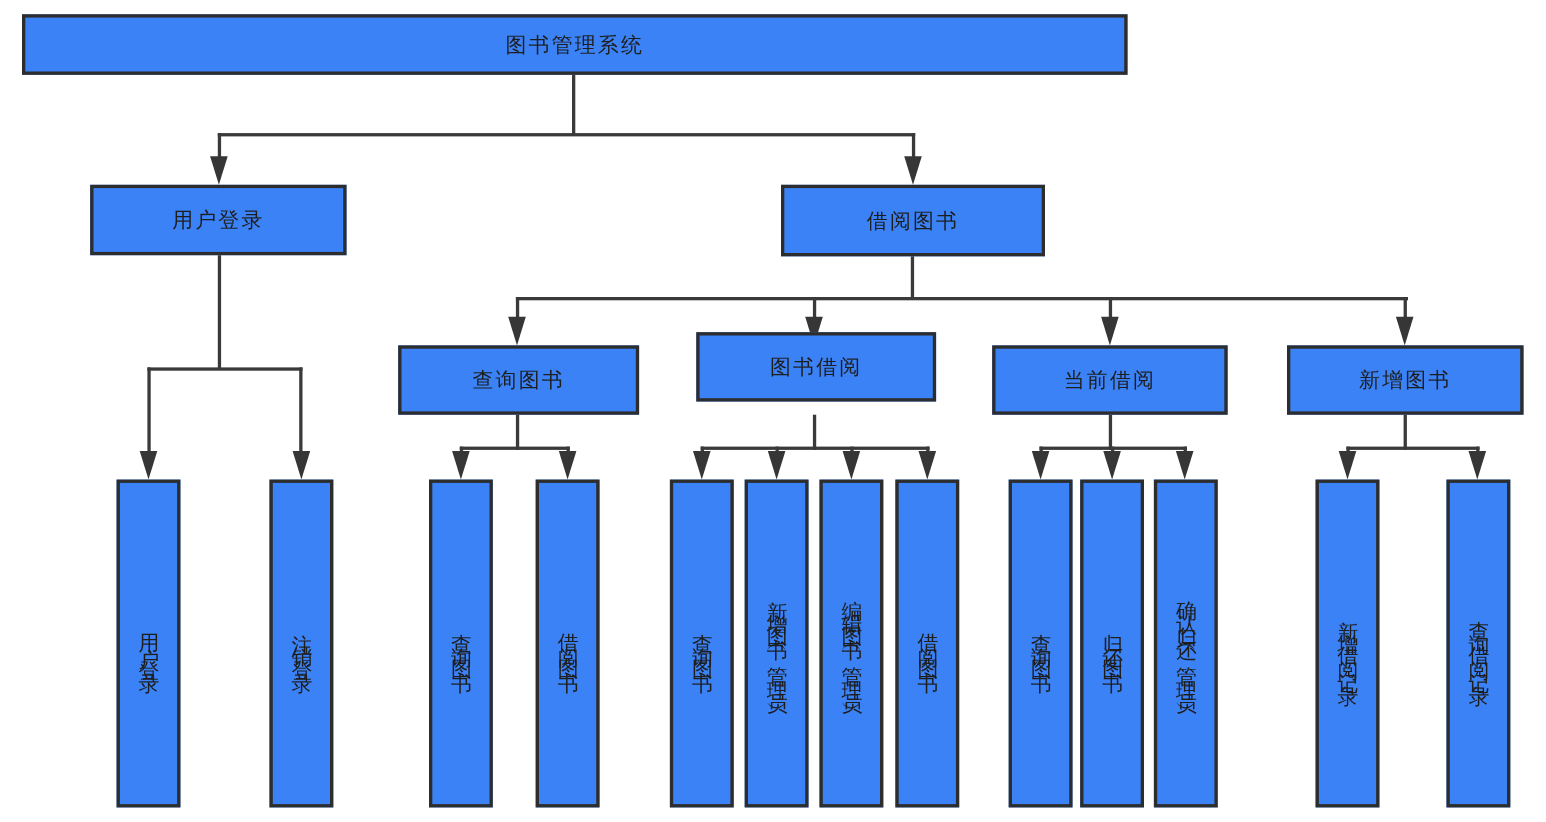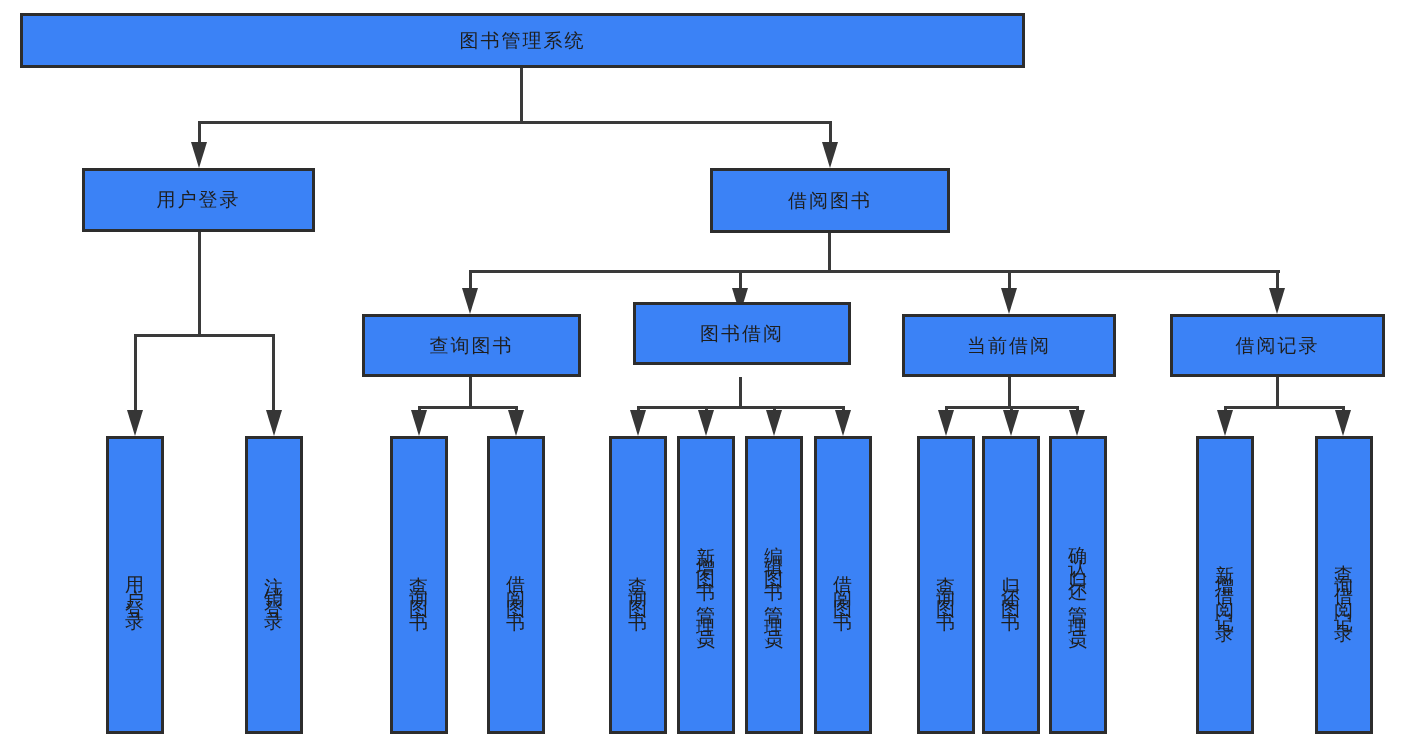--- a/index.html
+++ b/index.html
@@ -86,21 +86,21 @@
   <div class="vline" style="left:739px; top:270px; width:3px; height:22px;"></div>
   <div class="arrowhead" style="left:732px; top:288px;"></div>
   <div class="vline" style="left:1008px; top:270px; width:3px; height:22px;"></div>
   <div class="arrowhead" style="left:1001px; top:288px;"></div>
   <div class="vline" style="left:1276px; top:270px; width:3px; height:22px;"></div>
   <div class="arrowhead" style="left:1269px; top:288px;"></div>
 
   <div class="box hbox" style="left:362px; top:314px; width:219px; height:63px;">查询图书</div>
   <div class="box hbox" style="left:633px; top:302px; width:218px; height:63px;">图书借阅</div>
   <div class="box hbox" style="left:902px; top:314px; width:214px; height:63px;">当前借阅</div>
-  <div class="box hbox" style="left:1170px; top:314px; width:215px; height:63px;">借阅记录</div>
+  <div class="box hbox" style="left:1170px; top:314px; width:215px; height:63px;">新增图书</div>
 
   <div class="vline" style="left:469px; top:377px; width:3px; height:32px;"></div>
   <div class="hline" style="left:418px; top:406px; width:100px; height:3px;"></div>
   <div class="vline" style="left:418px; top:406px; width:3px; height:20px;"></div>
   <div class="arrowhead" style="left:411px; top:410px;"></div>
   <div class="vline" style="left:515px; top:406px; width:3px; height:20px;"></div>
   <div class="arrowhead" style="left:508px; top:410px;"></div>
 
   <div class="vline" style="left:739px; top:377px; width:3px; height:32px;"></div>
   <div class="hline" style="left:637px; top:406px; width:208px; height:3px;"></div>

